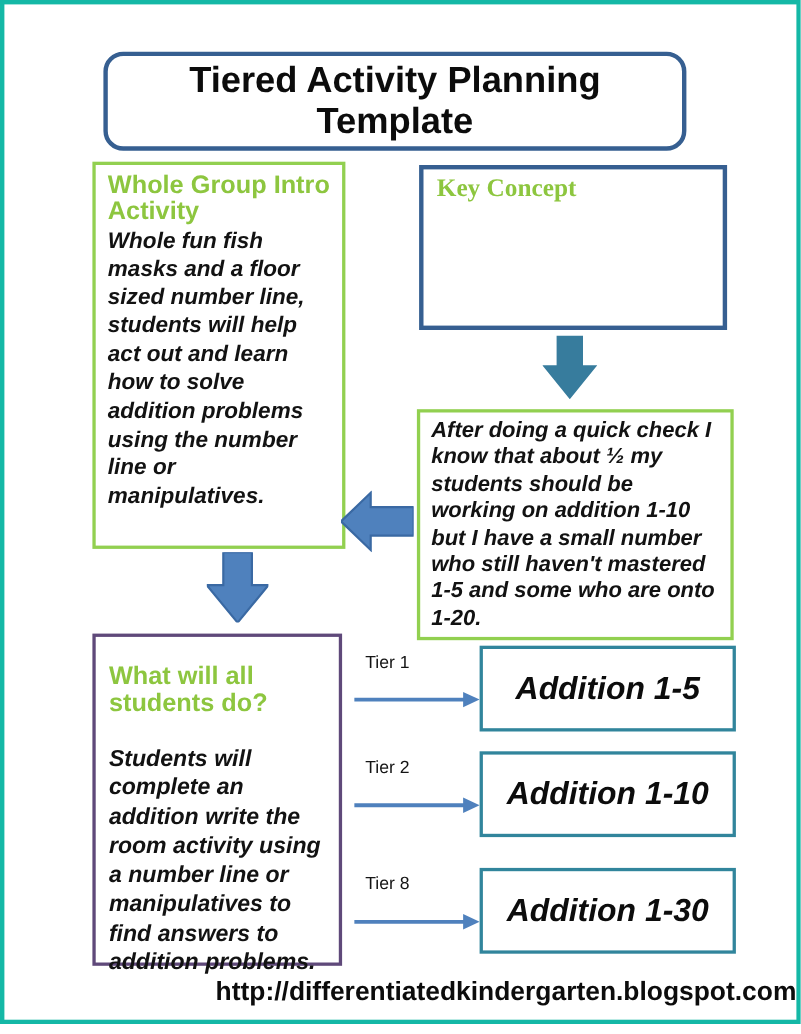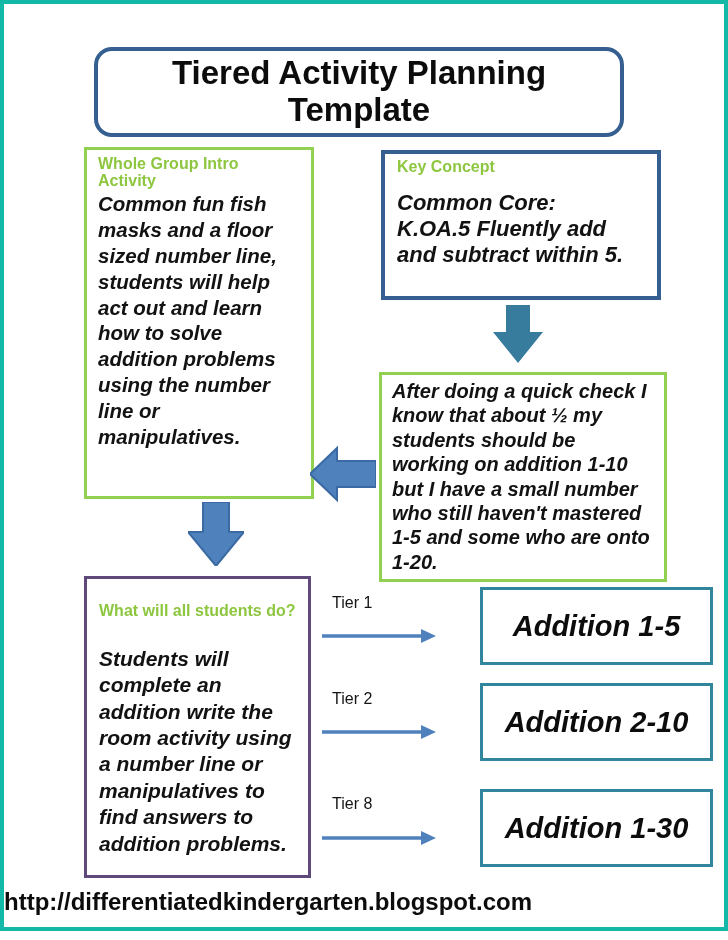--- a/index.html
+++ b/index.html
@@ -13,64 +13,62 @@
   .abs{position:absolute;box-sizing:border-box;}
   .title-box{
     left:90px;top:43px;width:530px;height:90px;
     border:4px solid #365f91;border-radius:18px;
     display:flex;align-items:center;justify-content:center;text-align:center;
     font-weight:bold;font-size:33px;line-height:1.12;color:#0c0c0c;
     padding:0 10px;
   }
   .panel{color:#0c0c0c;}
   .panel h2{
-    margin:0;font-size:16px;line-height:1.04;font-weight:bold;color:#8dc63f;
+    margin:0;font-size:23px;line-height:1.04;font-weight:bold;color:#8dc63f;
   }
   .panel .body{
     margin:2px 0 0 0;font-style:italic;font-weight:600;color:#121212;
   }
   .wg-box{left:80px;top:143px;width:230px;height:352px;border:3px solid #92d050;padding:6px 11px;}
   .wg-box .body{font-size:20.5px;line-height:1.26;}
-  .kc-box{left:377px;top:146px;width:280px;height:150px;border:4px solid #365f91;padding:5px 12px;}
+  .kc-box{left:377px;top:146px;width:280px;height:150px;border:4px solid #365f91;padding:5px 12px;font-family:Liberation Serif, serif;}
   .kc-box .body{font-size:22px;line-height:1.18;margin-top:14px;white-space:pre-line;}
   .pa-box{left:375px;top:368px;width:288px;height:210px;border:3px solid #92d050;padding:2px 10px;}
   .pa-box h2{font-size:22px;}
   .pa-box .body{font-size:20px;line-height:1.22;}
   .as-box{left:80px;top:572px;width:227px;height:302px;border:3px solid #5f497a;padding:24px 12px;}
   .as-box .body{font-size:21px;line-height:1.26;margin-top:26px;}
   .tier-label{
     font-size:16px;font-weight:400;color:#141414;width:70px;
   }
   .tier-box{
     width:233px;height:78px;border:3px solid #31859c;
     display:flex;align-items:center;justify-content:center;
-    font-size:29px;font-style:italic;font-weight:600;color:#0c0c0c;margin-left:44px;
+    font-size:29px;font-style:italic;font-weight:600;color:#0c0c0c;
   }
   .footer{
-    left:0;top:884px;width:100%;text-align:left;
+    left:0;top:884px;width:100%;text-align:right;
     font-size:24px;font-weight:bold;color:#0c0c0c;letter-spacing:0px;
   }
   svg{display:block;}
 </style>
 </head>
 <body>
 
 <div class="canvas">
 
   <div class="abs title-box">Tiered Activity Planning Template</div>
 
   <div class="abs panel wg-box">
     <h2>Whole Group Intro Activity</h2>
-    <div class="body">Common fun fish masks and a floor sized number line, students will help act out and learn how to solve addition problems using the number line or manipulatives.</div>
+    <div class="body">Whole fun fish masks and a floor sized number line, students will help act out and learn how to solve addition problems using the number line or manipulatives.</div>
   </div>
 
   <div class="abs panel kc-box">
     <h2>Key Concept</h2>
-    <div class="body">Common Core:
-K.OA.5 Fluently add and subtract within 5.</div>
   </div>
 
   <div class="abs" style="left:489px;top:301px;">
     <svg width="50" height="58" viewBox="0 0 50 58">
       <polygon points="13,0 37,0 37,27 50,27 25,58 0,27 13,27" fill="#377c9d"></polygon>
     </svg>
   </div>
 
   <div class="abs panel pa-box">
     <div class="body">After doing a quick check I know that about ½ my students should be working on addition 1-10 but I have a small number who still haven't mastered 1-5 and some who are onto 1-20.</div>
@@ -105,21 +103,21 @@
   </div>
 
   <div class="abs tier-label" style="left:328px;top:686px;">Tier 2</div>
   <div class="abs" style="left:318px;top:720px;">
     <svg width="114" height="16" viewBox="0 0 114 16">
       <line x1="0" y1="8" x2="100" y2="8" stroke="#4f81bd" stroke-width="3.5"></line>
       <polygon points="99,1 114,8 99,15" fill="#4f81bd"></polygon>
     </svg>
   </div>
   <div class="abs tier-box" style="left:432px;top:679px;">
-    <span>Addition 2-10</span>
+    <span>Addition 1-10</span>
   </div>
 
   <div class="abs tier-label" style="left:328px;top:791px;">Tier 8</div>
   <div class="abs" style="left:318px;top:826px;">
     <svg width="114" height="16" viewBox="0 0 114 16">
       <line x1="0" y1="8" x2="100" y2="8" stroke="#4f81bd" stroke-width="3.5"></line>
       <polygon points="99,1 114,8 99,15" fill="#4f81bd"></polygon>
     </svg>
   </div>
   <div class="abs tier-box" style="left:432px;top:785px;">

